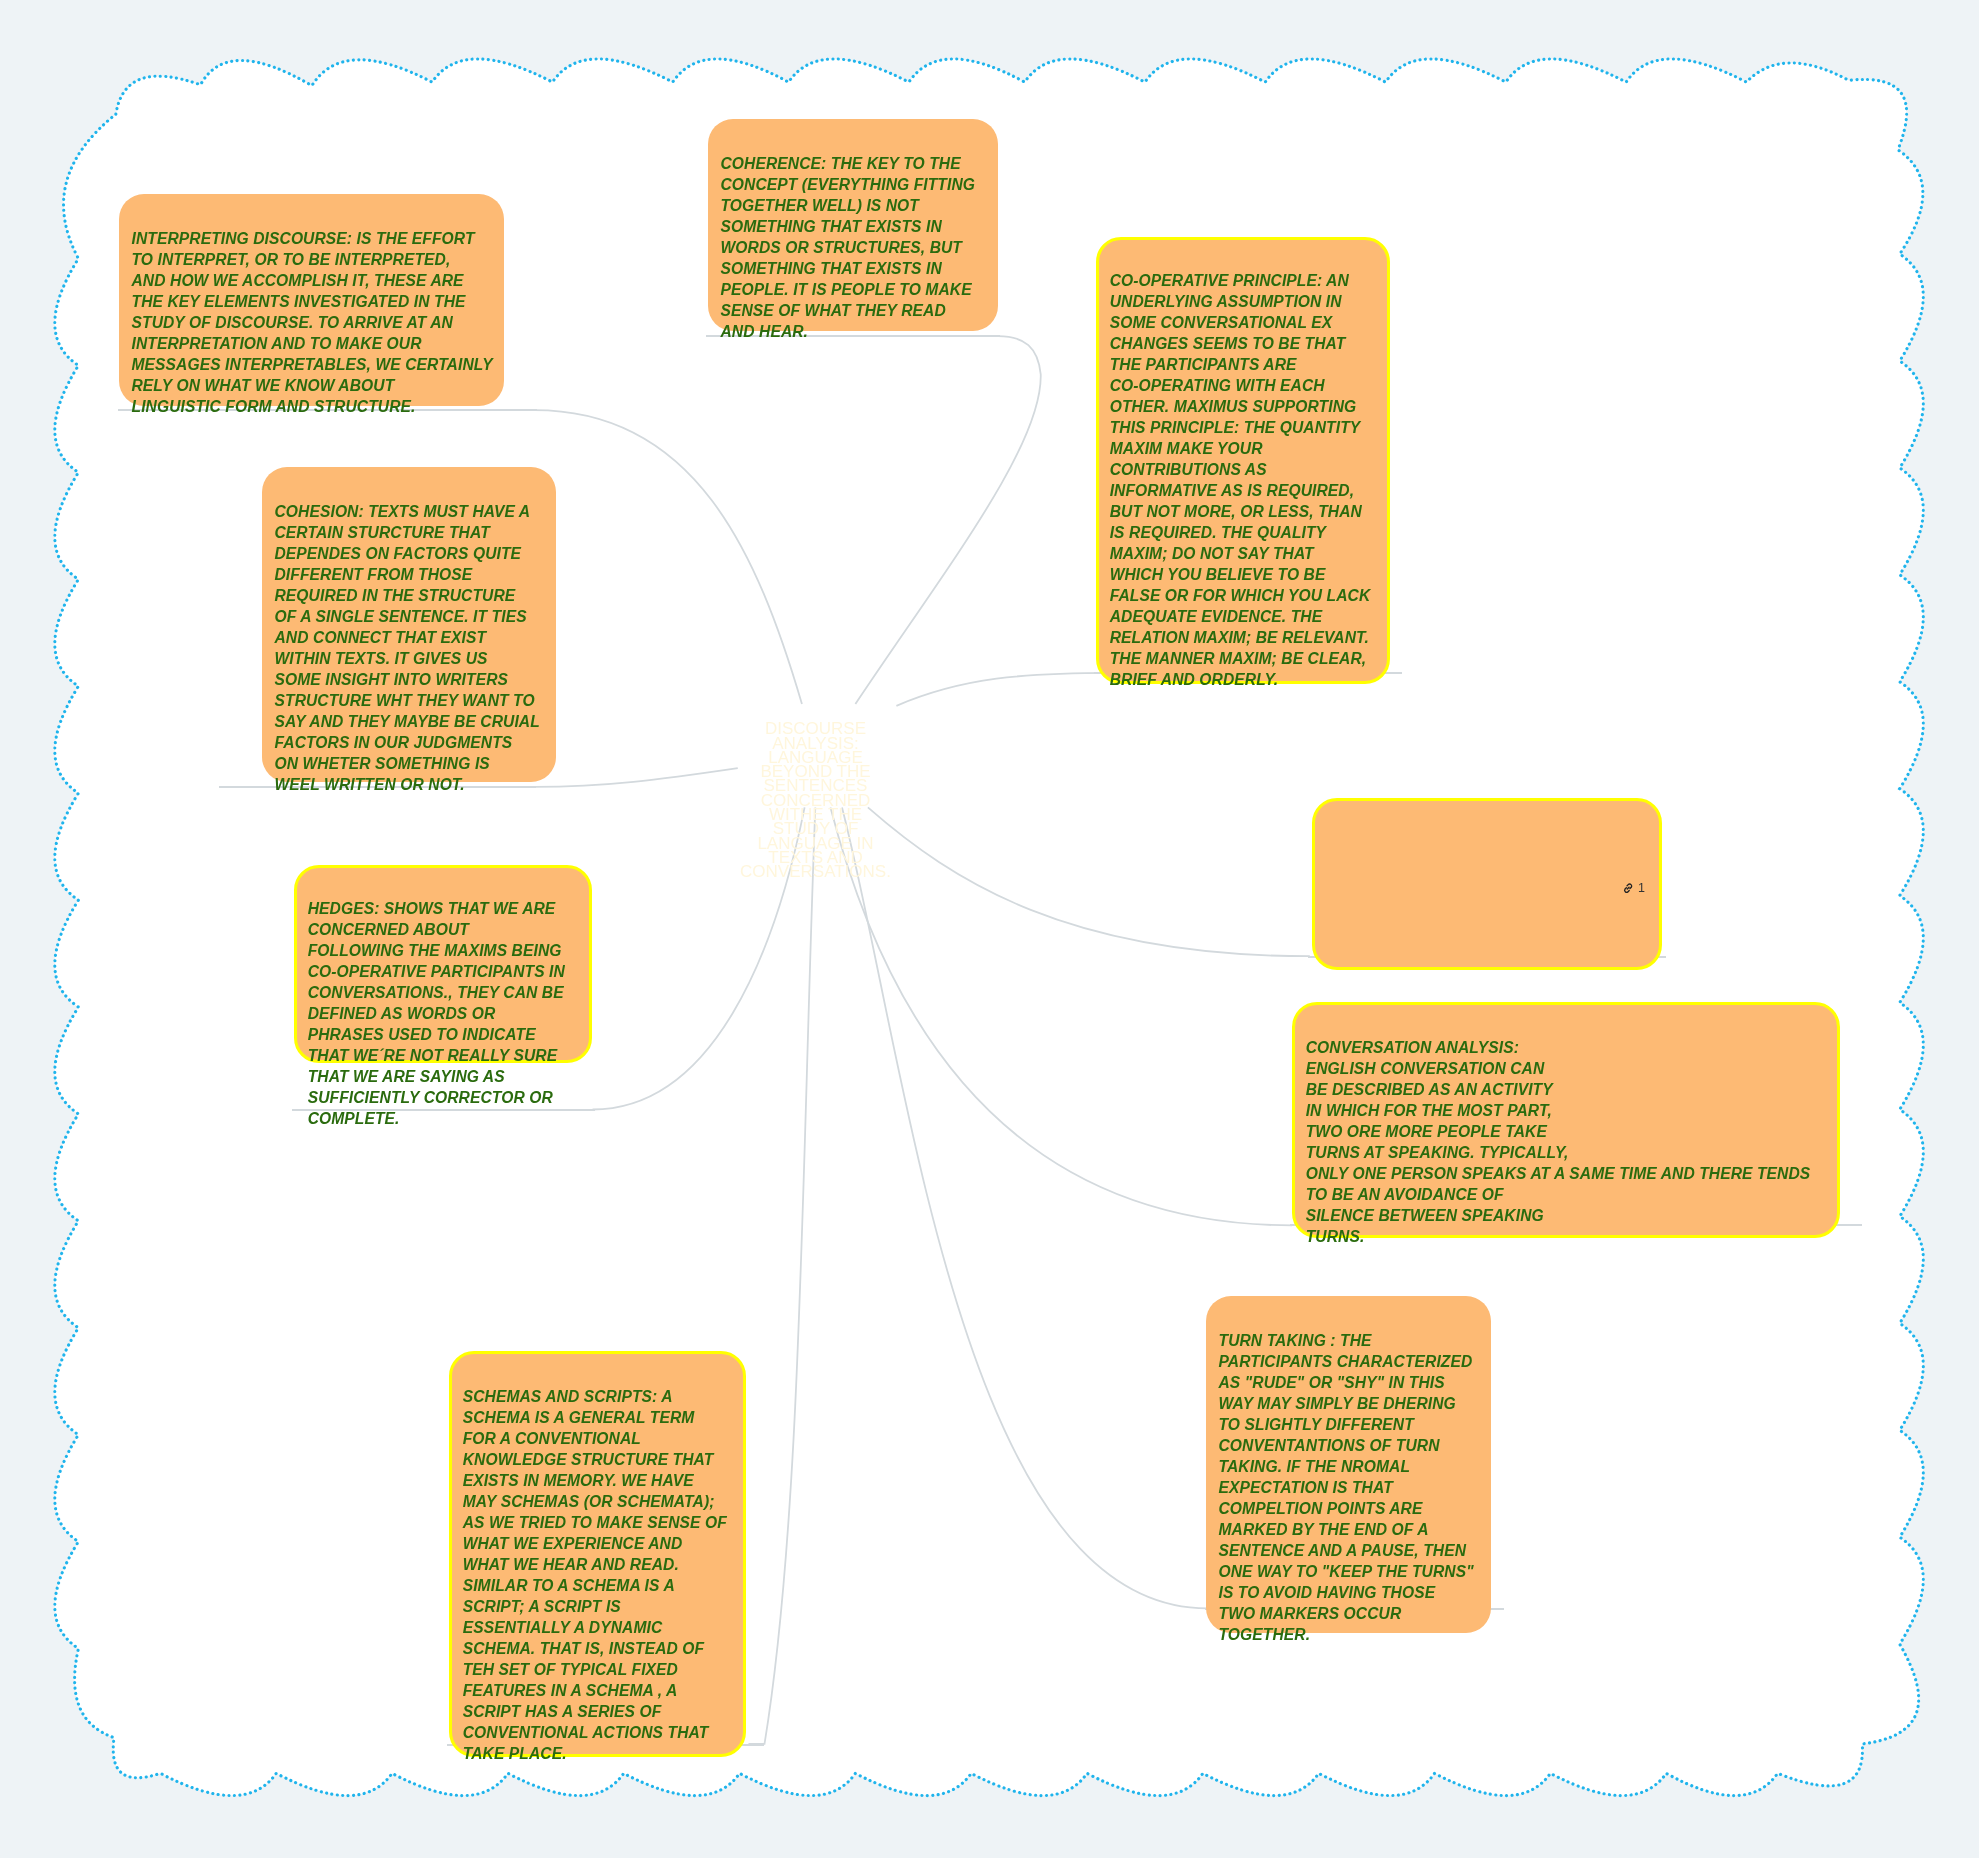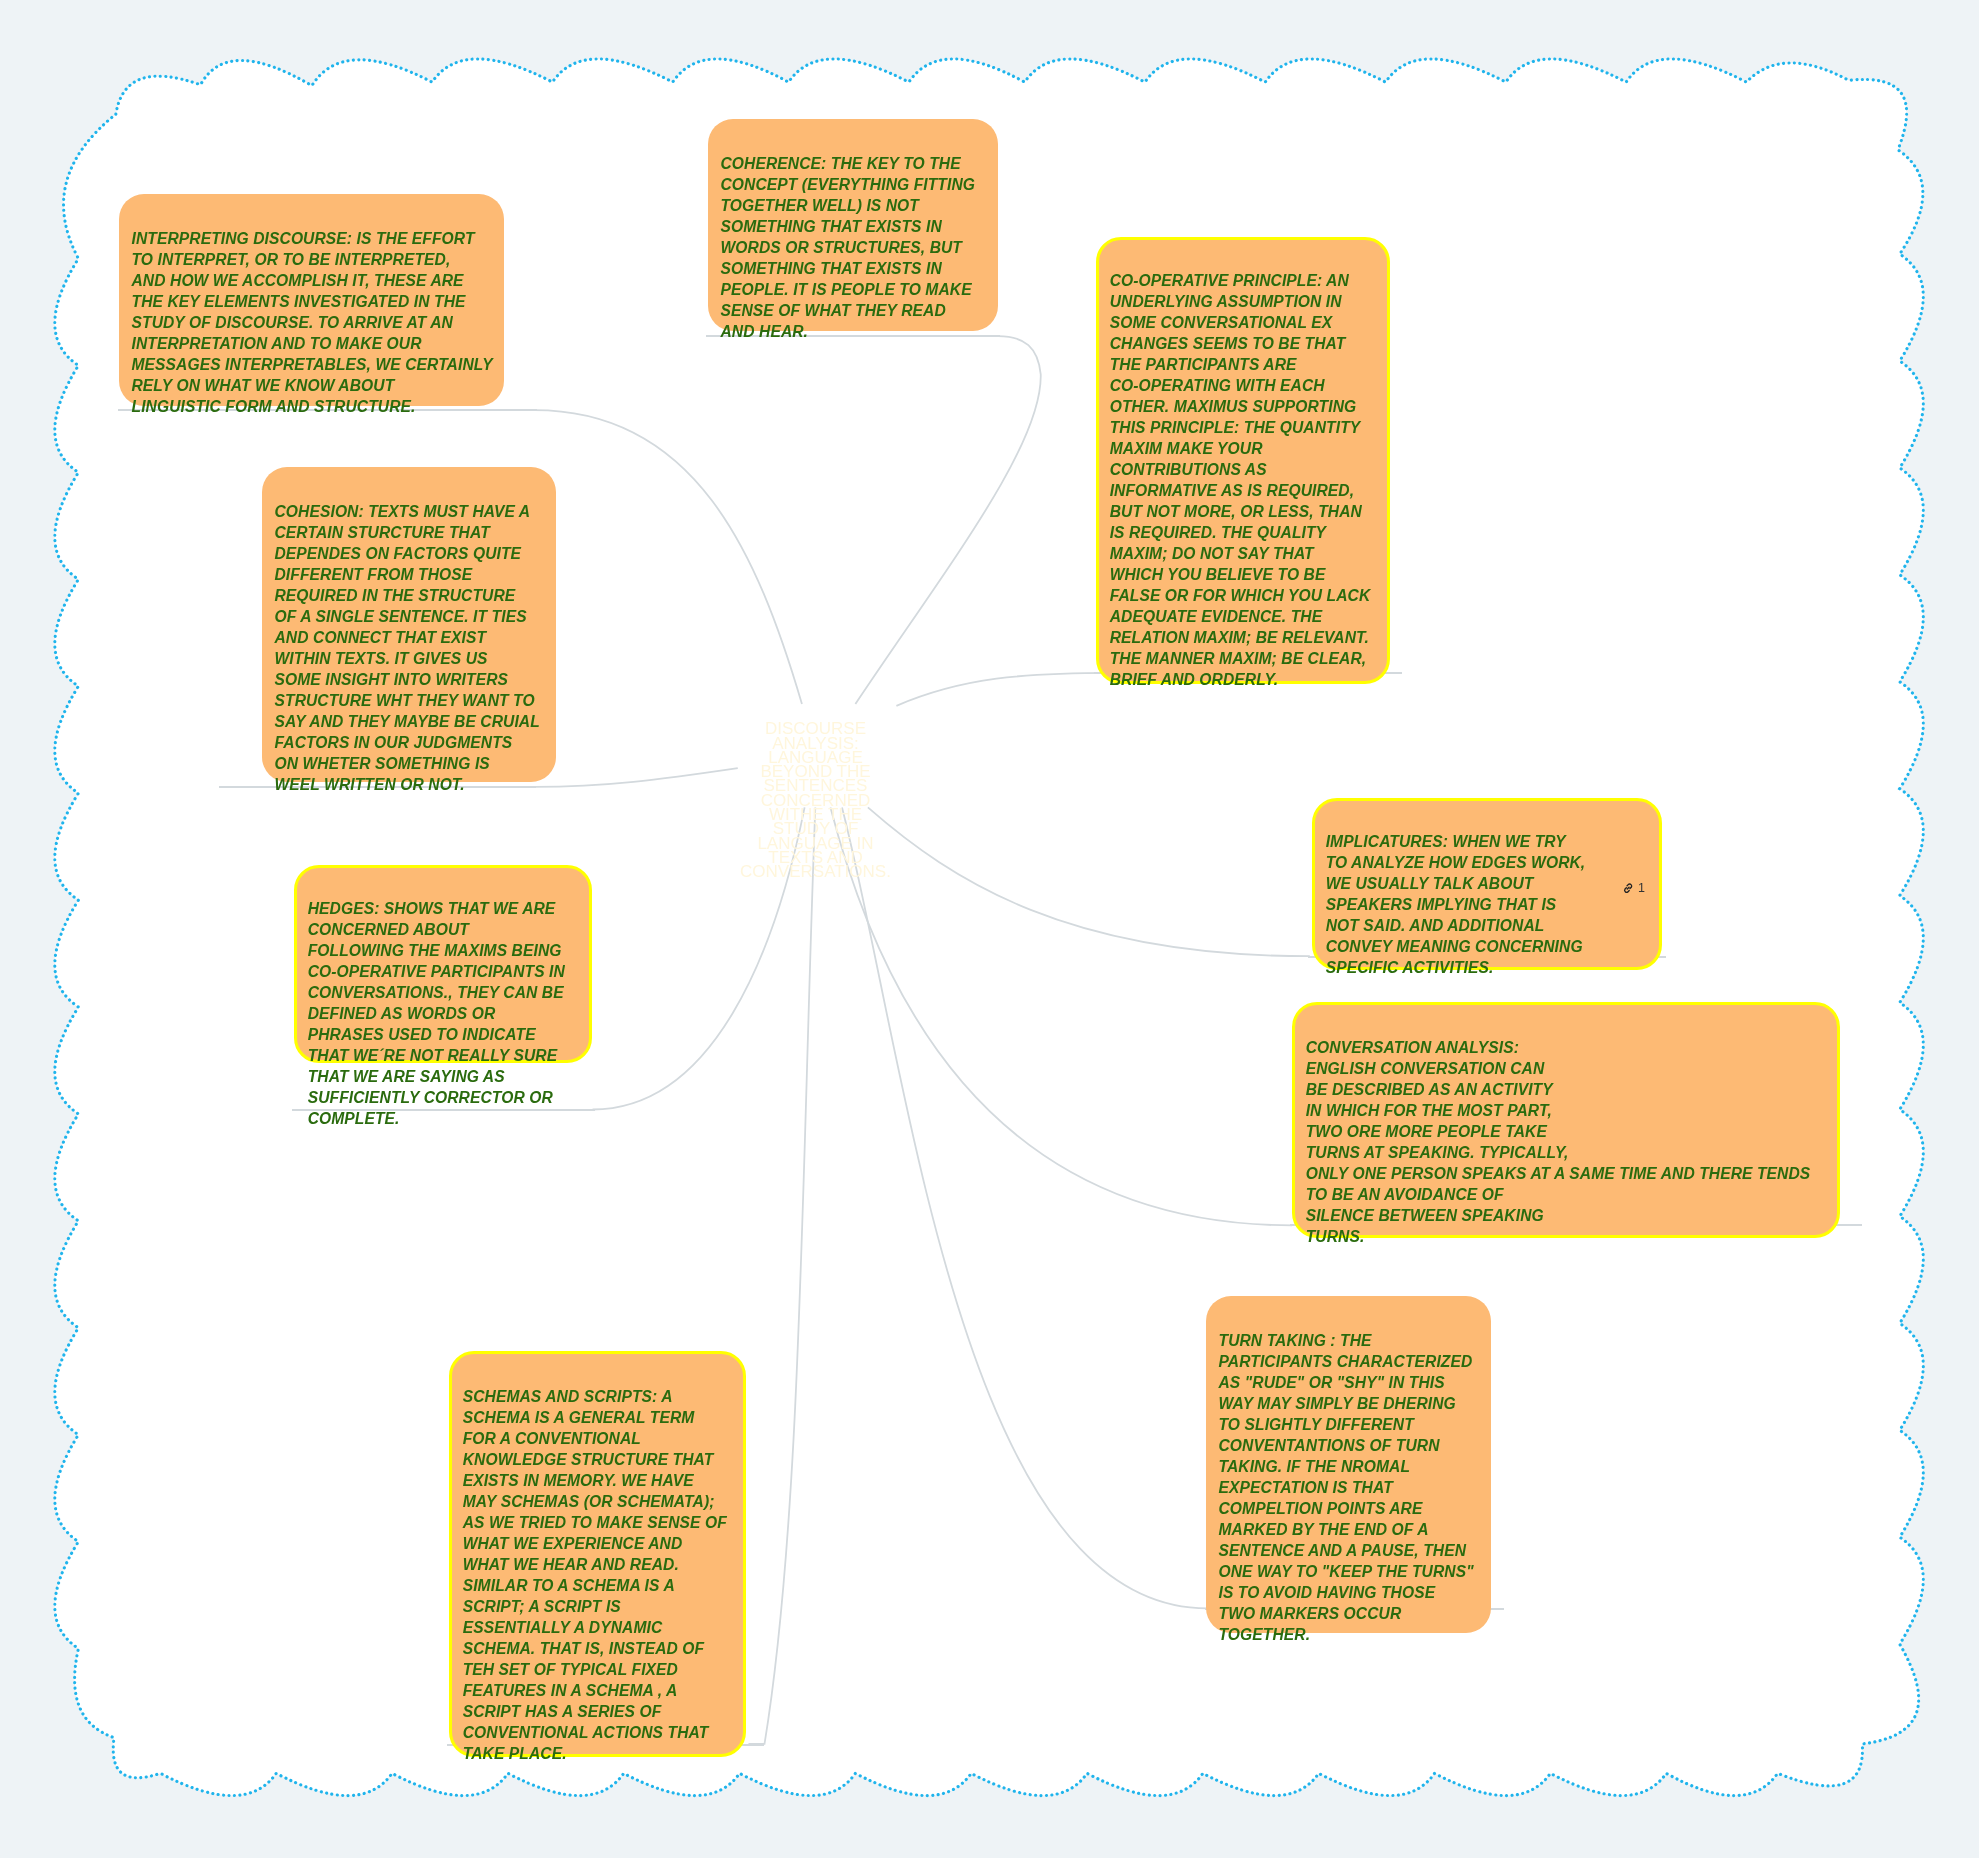--- a/index.html
+++ b/index.html
@@ -144,27 +144,20 @@
 WITHIN TEXTS. IT GIVES US
 SOME INSIGHT INTO WRITERS
 STRUCTURE WHT THEY WANT TO
 SAY AND THEY MAYBE BE CRUIAL
 FACTORS IN OUR JUDGMENTS
 ON WHETER SOMETHING IS
 WEEL WRITTEN OR NOT.</span>
 </div>
 
 <div class="topic yellow" style="left:1312px; top:782px; width:350px; height:172px; padding-top:9px; padding-left:10.7px;">
-  <span class="txt">IMPLICATURES: WHEN WE TRY
-TO ANALYZE HOW EDGES WORK,
-WE USUALLY TALK ABOUT
-SPEAKERS IMPLYING THAT IS
-NOT SAID. AND ADDITIONAL
-CONVEY MEANING  CONCERNING
-SPECIFIC ACTIVITIES.</span>
   <span class="link-badge" style="left:306px; top:77px;">
     <svg viewBox="0 0 16 16">
       <g fill="none" stroke="#222" stroke-width="1.5" stroke-linecap="round">
         <path d="M7 9 L9 7"></path>
         <path d="M6 7.5 L4.5 9 A2.3 2.3 0 0 0 7.7 12.2 L9.2 10.7"></path>
         <path d="M10 8.5 L11.5 7 A2.3 2.3 0 0 0 8.3 3.8 L6.8 5.3"></path>
       </g>
     </svg>
     <span>1</span>
   </span>

